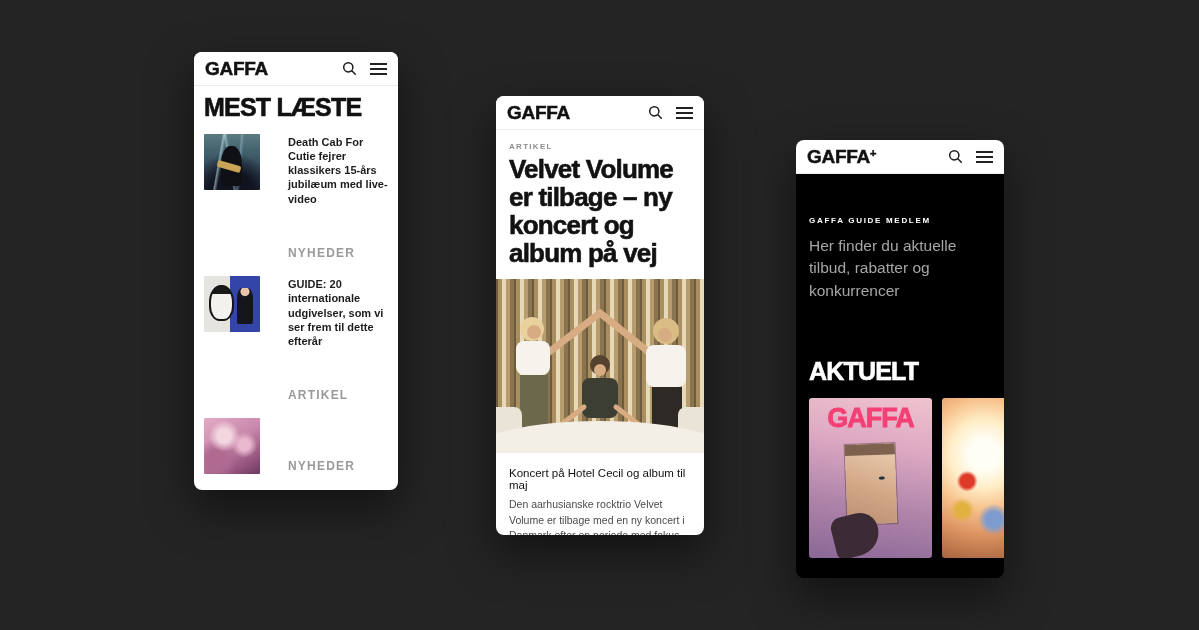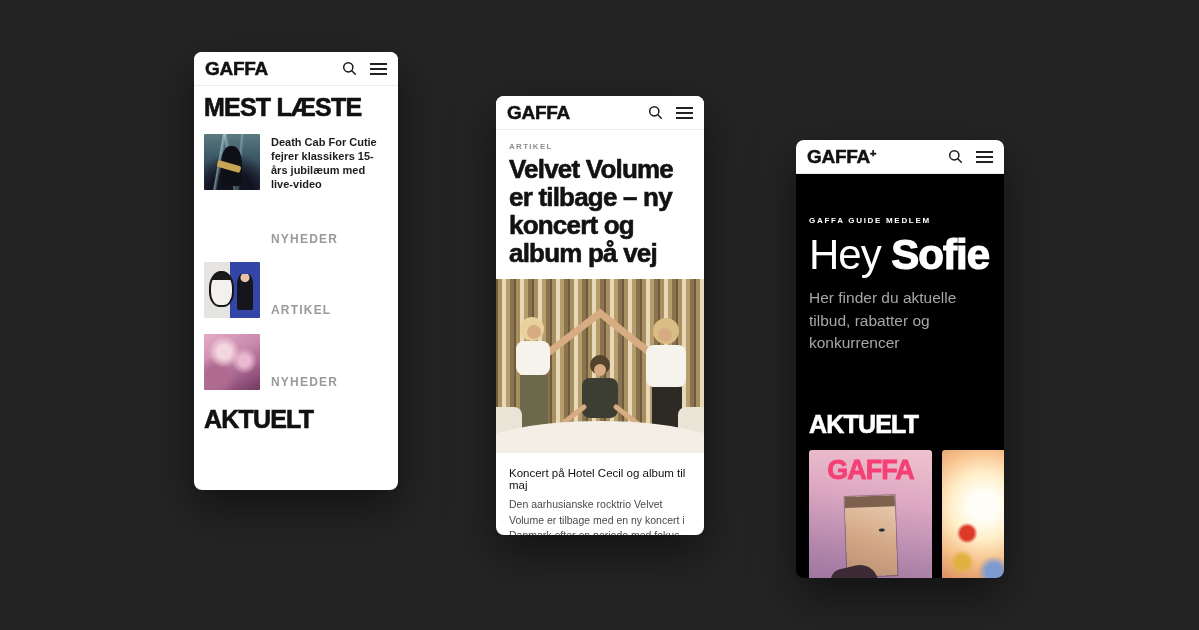--- a/index.html
+++ b/index.html
@@ -22,21 +22,21 @@
   .search-icon{display:block;}
   .burger{display:flex;flex-direction:column;gap:3px;cursor:pointer;}
   .burger span{display:block;width:17px;height:2px;background:#222;}
 
   
   .section-h{font-size:25px;font-weight:900;letter-spacing:-0.8px;color:#111;
              -webkit-text-stroke:0.6px #111;margin:8px 10px 12px;line-height:1.1;}
   .section-h.on-dark{color:#fff;-webkit-text-stroke:0.6px #fff;margin:56px 13px 12px;}
 
   
-  .article-row{display:flex;gap:11px;padding:0 10px;margin-bottom:16px;cursor:pointer;}
+  .article-row{display:flex;gap:28px;padding:0 10px;margin-bottom:16px;cursor:pointer;}
   .thumb{width:56px;height:56px;flex:none;position:relative;overflow:hidden;border-radius:1px;}
   .art-text{flex:1;padding-top:1px;}
   .art-title{font-size:11px;font-weight:700;color:#1c1c1c;line-height:1.3;margin:0 0 4px;}
   .art-cat{font-size:12px;font-weight:700;color:#9a9a9a;letter-spacing:1.2px;margin-top:40px;}
 
   
   .t1{background:
       linear-gradient(100deg,transparent 28%,rgba(195,235,238,.55) 30%,transparent 35%),
       linear-gradient(80deg,transparent 44%,rgba(195,235,238,.45) 46%,transparent 51%),
       linear-gradient(95deg,transparent 60%,rgba(165,205,225,.4) 62%,transparent 67%),
@@ -132,20 +132,21 @@
       <div class="thumb t1"></div>
       <div class="art-text">
         <p class="art-title">Death Cab For Cutie fejrer klassikers 15-års jubilæum med live-video</p>
         <div class="art-cat">NYHEDER</div>
       </div>
     </div>
 
     <div class="article-row">
       <div class="thumb t2"></div>
       <div class="art-text">
+        <p class="art-title">GUIDE: 20 internationale udgivelser, som vi ser frem til dette efterår</p>
         <div class="art-cat">ARTIKEL</div>
       </div>
     </div>
 
 
     <div class="article-row">
       <div class="thumb t4"></div>
       <div class="art-text">
         <div class="art-cat">NYHEDER</div>
       </div>
@@ -213,21 +214,20 @@
         </svg>
         <div class="burger">
             <span></span>
             <span></span>
             <span></span>
           </div>
       </div>
     </div>
 
     <div class="member-label">GAFFA GUIDE MEDLEM</div>
-    <h1 class="greeting"><span class="g-light">Hey </span><span class="g-bold">Sofie</span></h1>
     <p class="intro">Her finder du aktuelle tilbud, rabatter og konkurrencer</p>
 
     <h2 class="section-h on-dark">AKTUELT</h2>
 
     <div class="covers-row">
       <div class="cover cover1">
         <div class="mag-logo">GAFFA</div>
         <div class="mirror"></div>
         <div class="hand"></div>
 

